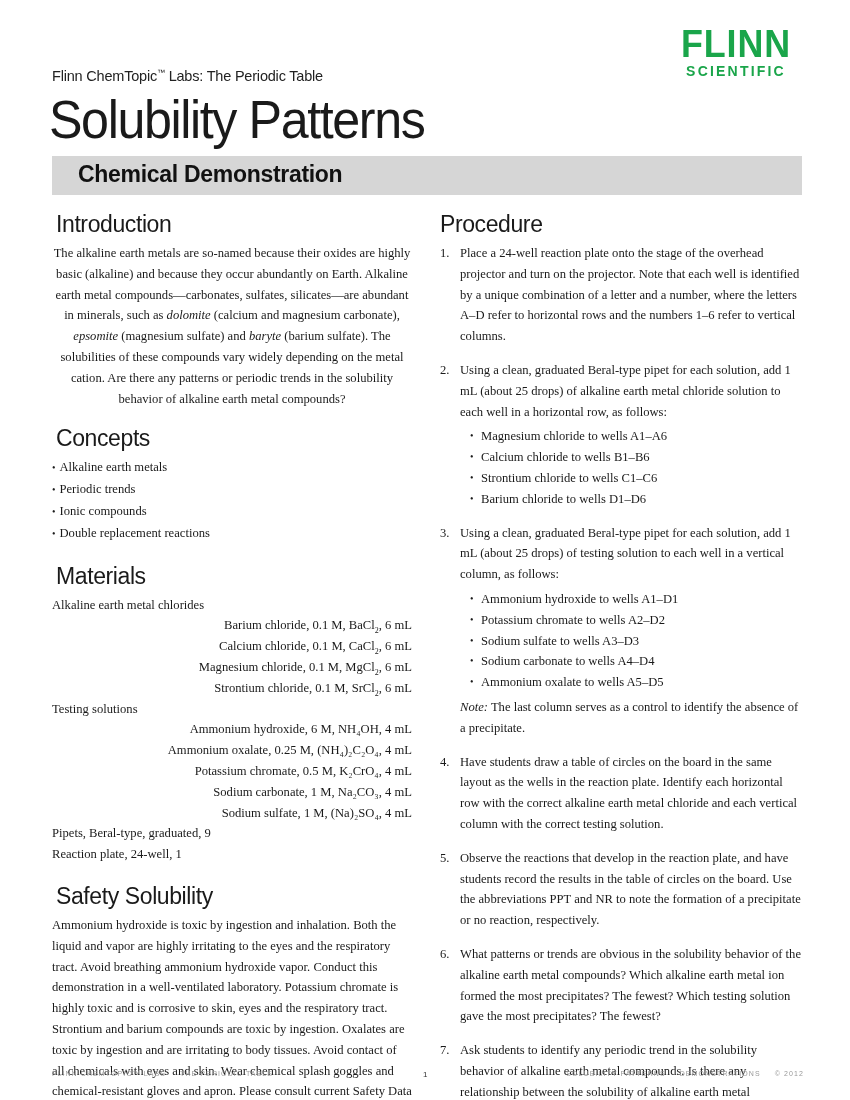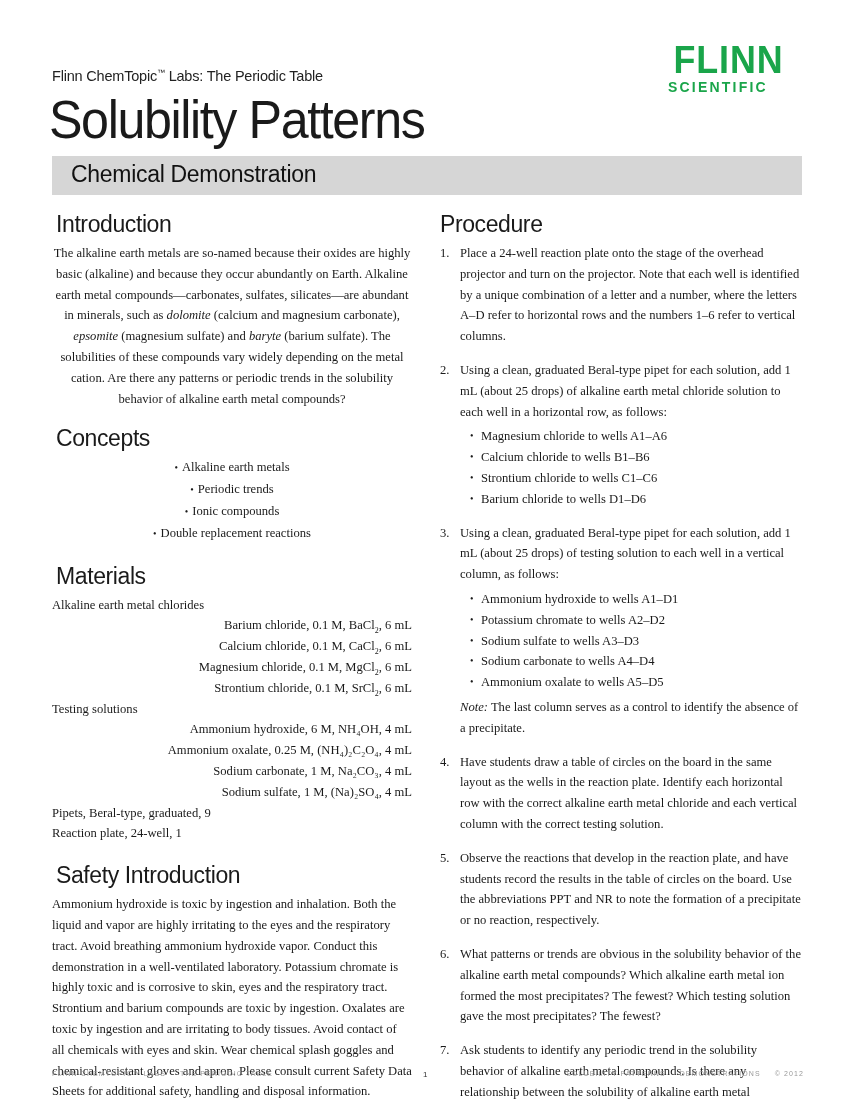--- a/index.html
+++ b/index.html
@@ -3,22 +3,22 @@
   <meta charset="utf-8">
   <style>
     html, body { margin: 0; padding: 0; background: #ffffff; }
     body {
       width: 850px; height: 1100px; position: relative; overflow: hidden;
       color: #1a1a1a;
       font-family: "Liberation Serif", serif;
     }
     .logo {
       position: absolute; left: 668px; top: 26px; width: 136px;
-      text-align: left; color: #1aa54a;
-      font-family: "Liberation Sans", sans-serif; font-weight: bold; margin-top: 16px;
+      text-align: center; color: #1aa54a;
+      font-family: "Liberation Sans", sans-serif; font-weight: bold;
     }
     .logo .flinn { font-size: 39px; line-height: 36px; letter-spacing: 1px; transform: scaleX(0.92); display: block; }
     .logo .sci { font-size: 14px; line-height: 16px; letter-spacing: 2.2px; display: block; margin-top: 1px; }
 
     .series {
       position: absolute; left: 52px; top: 68px;
       font-family: "Liberation Sans", sans-serif; font-size: 14.5px; color: #222;
       letter-spacing: -0.2px;
     }
     .series sup { font-size: 8px; }
@@ -26,22 +26,22 @@
       position: absolute; left: 49px; top: 84px;
       font-family: "Liberation Sans", sans-serif; font-size: 54px; font-weight: normal;
       color: #1a1a1a; letter-spacing: -1.5px; line-height: 70px;
       transform: scaleX(0.93); transform-origin: left center;
     }
     .banner {
       position: absolute; left: 52px; top: 156px; width: 750px; height: 39px;
       background: #d6d6d6;
     }
     .banner span {
-      position: absolute; left: 19px; top: 5px;
-      font-family: "Liberation Sans", sans-serif; font-weight: normal; font-size: 23px;
+      position: absolute; left: 26px; top: 5px;
+      font-family: "Liberation Sans", sans-serif; font-weight: bold; font-size: 23px;
       color: #111; letter-spacing: -0.3px;
     }
 
     .col { position: absolute; top: 205px; }
     .col-left { left: 52px; width: 360px; }
     .col-right { left: 436px; width: 366px; }
 
     h2 {
       font-family: "Liberation Sans", sans-serif; font-weight: normal;
       font-size: 23px; margin: 4px; line-height: 30px; letter-spacing: -0.4px; color: #1a1a1a;
@@ -55,21 +55,21 @@
     .sec { margin-bottom: 12px; }
     .intro-p { text-align: center; }
 
     ol.proc { list-style: none; padding: 0; margin: 4px 0 0 0; }
     ol.proc > li { position: relative; padding-left: 24px; margin-bottom: 13px; font-size: 12.6px; line-height: 20.8px; }
     ol.proc > li .num { position: absolute; left: 4px; top: 0; }
     ul.sub { list-style: none; padding: 0; margin: 4px 0 0 0; }
     ul.sub li { position: relative; padding-left: 45px; font-size: 12.6px; line-height: 20.8px; }
     ul.sub li .dot { position: absolute; left: 34px; top: 0; font-size: 10px; }
     ul.concepts { list-style: none; padding: 0; margin: 2px 0 0 0; }
-    ul.concepts li { font-size: 12.6px; line-height: 20.8px; text-align: center; }
+    ul.concepts li { font-size: 12.6px; line-height: 20.8px; }
     ul.concepts li .dot { font-size: 10px; margin-right: 4px; }
 
     .footer {
       position: absolute; top: 1070px; font-family: "Liberation Sans", sans-serif;
       font-size: 7px; color: #999; letter-spacing: 1.1px;
     }
     .footer-left { left: 52px; }
     .footer-center { left: 423px; color: #333; font-size: 8px; }
     .footer-right { right: 46px; }
     .gap { display: inline-block; width: 14px; }
@@ -110,28 +110,29 @@
   <div class="sec" style="margin-top:16px;">
     <h2>Materials</h2>
     <div class="line">Alkaline earth metal chlorides</div>
     <div class="line indent"><span>Barium chloride, 0.1 M, BaCl</span><sub>2</sub><span>, 6 mL</span></div>
     <div class="line indent"><span>Calcium chloride, 0.1 M, CaCl</span><sub>2</sub><span>, 6 mL</span></div>
     <div class="line indent"><span>Magnesium chloride, 0.1 M, MgCl</span><sub>2</sub><span>, 6 mL</span></div>
     <div class="line indent"><span>Strontium chloride, 0.1 M, SrCl</span><sub>2</sub><span>, 6 mL</span></div>
     <div class="line">Testing solutions</div>
     <div class="line indent">Ammonium hydroxide, 6 M, NH₄OH, 4 mL</div>
     <div class="line indent">Ammonium oxalate, 0.25 M, (NH₄)₂C₂O₄, 4 mL</div>
+    <div class="line indent">Potassium chromate, 0.5 M, K₂CrO₄, 4 mL</div>
     <div class="line indent">Sodium carbonate, 1 M, Na₂CO₃, 4 mL</div>
     <div class="line indent">Sodium sulfate, 1 M, (Na)₂SO₄, 4 mL</div>
     <div class="line">Pipets, Beral-type, graduated, 9</div>
     <div class="line">Reaction plate, 24-well, 1</div>
   </div>
 
   <div class="sec" style="margin-top:16px;">
-    <h2>Safety Introduction</h2>
+    <h2>Safety Solubility</h2>
     <p>Ammonium hydroxide is toxic by ingestion and inhalation. Both the liquid and vapor are highly irritating to the eyes and the respiratory tract. Avoid breathing ammonium hydroxide vapor. Conduct this demonstration in a well-ventilated laboratory. Potassium chromate is highly toxic and is corrosive to skin, eyes and the respiratory tract. Strontium and barium compounds are toxic by ingestion. Oxalates are toxic by ingestion and are irritating to body tissues. Avoid contact of all chemicals with eyes and skin. Wear chemical splash goggles and chemical-resistant gloves and apron. Please consult current Safety Data Sheets for additional safety, handling and disposal information.</p>
   </div>
 </div>
 
 <div class="col col-right">
   <h2>Procedure</h2>
   <ol class="proc">
     <li><span class="num">1.</span><span>Place a 24-well reaction plate onto the stage of the overhead projector and turn on the projector. Note that each well is identified by a unique combination of a letter and a number, where the letters A–D refer to horizontal rows and the numbers 1–6 refer to vertical columns.</span></li>
     <li><span class="num">2.</span><span>Using a clean, graduated Beral-type pipet for each solution, add 1 mL (about 25 drops) of alkaline earth metal chloride solution to each well in a horizontal row, as follows:</span>
       <ul class="sub" style="margin-left:-24px;">

